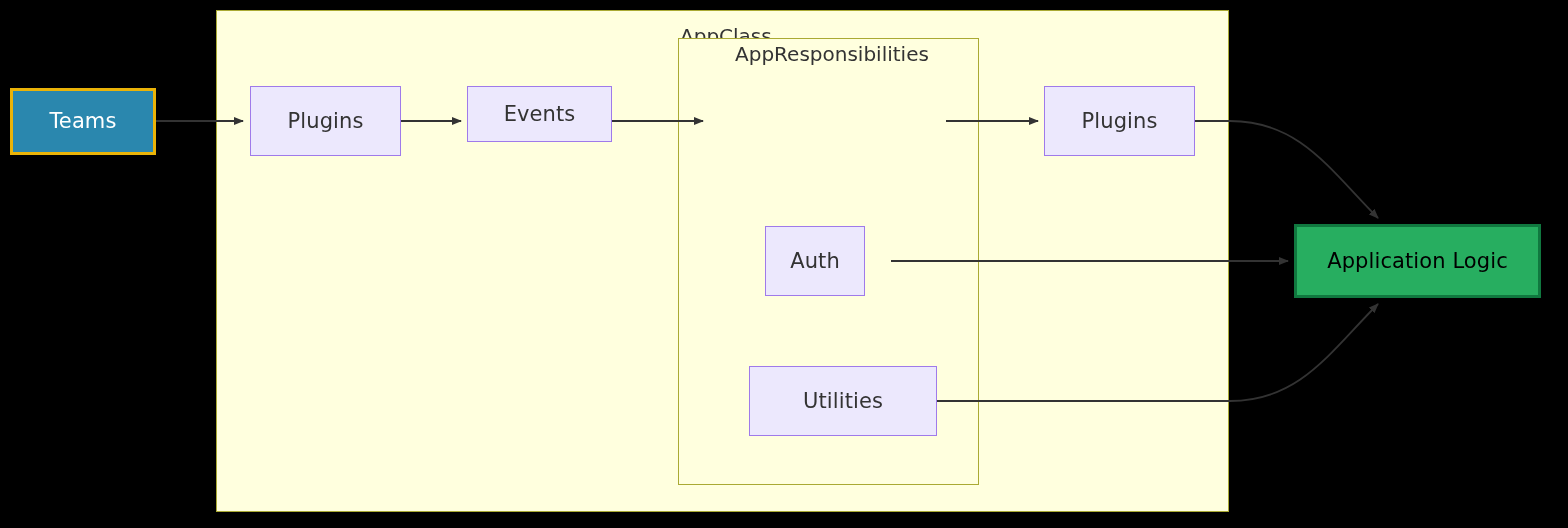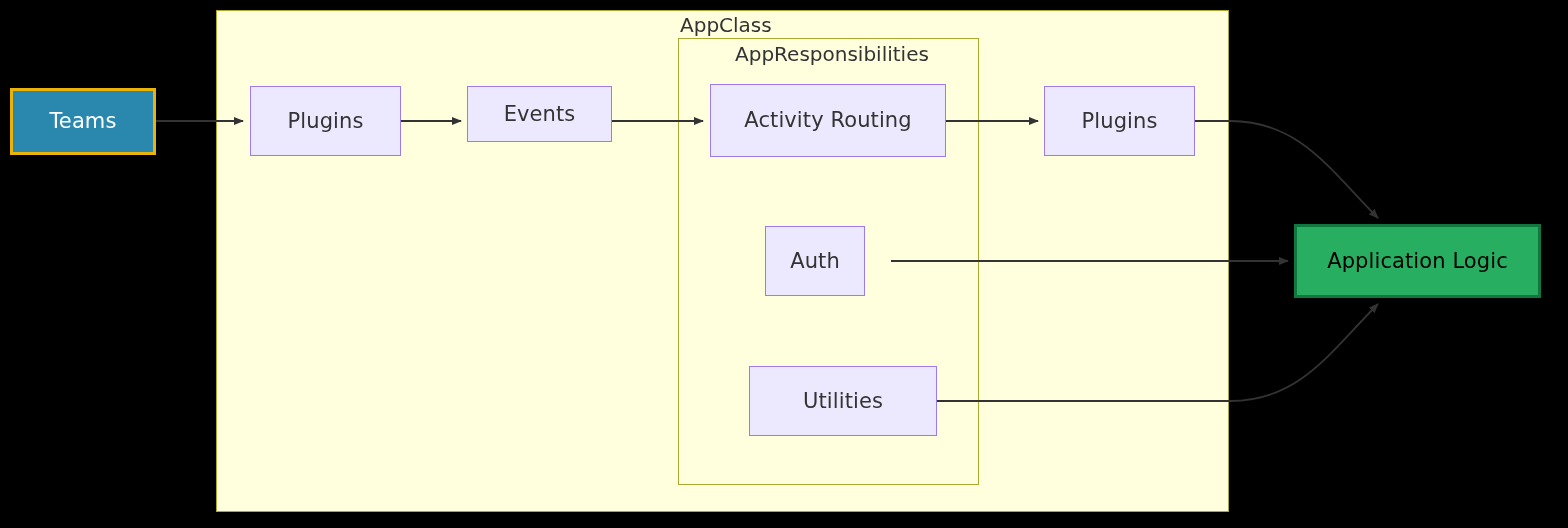--- a/index.html
+++ b/index.html
@@ -64,21 +64,21 @@
     color: #333333;
     white-space: nowrap;
   }
 </style>
 </head>
 <body>
 
 <div id="canvas">
 
   <div class="subgraph" style="left:216px; top:10px; width:1013px; height:502px;"></div>
-  <div class="subgraph-label" style="left:680px; top:15px;">AppClass</div>
+  <div class="subgraph-label" style="left:680px; top:26px;">AppClass</div>
 
   <div class="subgraph" style="left:678px; top:38px; width:301px; height:447px;"></div>
   <div class="subgraph-label" style="left:735px; top:44px;">AppResponsibilities</div>
 
   <svg class="layer" viewBox="0 0 1568 528" xmlns="http://www.w3.org/2000/svg">
     <defs>
       <marker id="arrowhead" markerWidth="10" markerHeight="8" refX="9" refY="4" orient="auto" markerUnits="userSpaceOnUse">
         <path d="M0,0 L10,4 L0,8 z" fill="#333333"></path>
       </marker>
     </defs>
@@ -97,21 +97,20 @@
 
     <path d="M909,401 L1230,401 C1300,401 1330,352 1378,304" fill="none" stroke="#333333" stroke-width="1.8" marker-end="url(#arrowhead)"></path>
   </svg>
 
   <div class="node node-teams" style="left:10px; top:88px; width:146px; height:67px;">Teams</div>
 
   <div class="node node-process" style="left:250px; top:86px; width:151px; height:70px;">Plugins</div>
 
   <div class="node node-process" style="left:467px; top:86px; width:145px; height:56px;">Events</div>
 
-  <div class="node node-process" style="left:710px; top:84px; width:236px; height:73px;">Activity Routing</div>
 
   <div class="node node-process" style="left:765px; top:226px; width:100px; height:70px;">Auth</div>
 
   <div class="node node-process" style="left:749px; top:366px; width:188px; height:70px;">Utilities</div>
 
   <div class="node node-process" style="left:1044px; top:86px; width:151px; height:70px;">Plugins</div>
 
   <div class="node node-applogic" style="left:1294px; top:224px; width:247px; height:74px;">Application Logic</div>
 
 </div>

